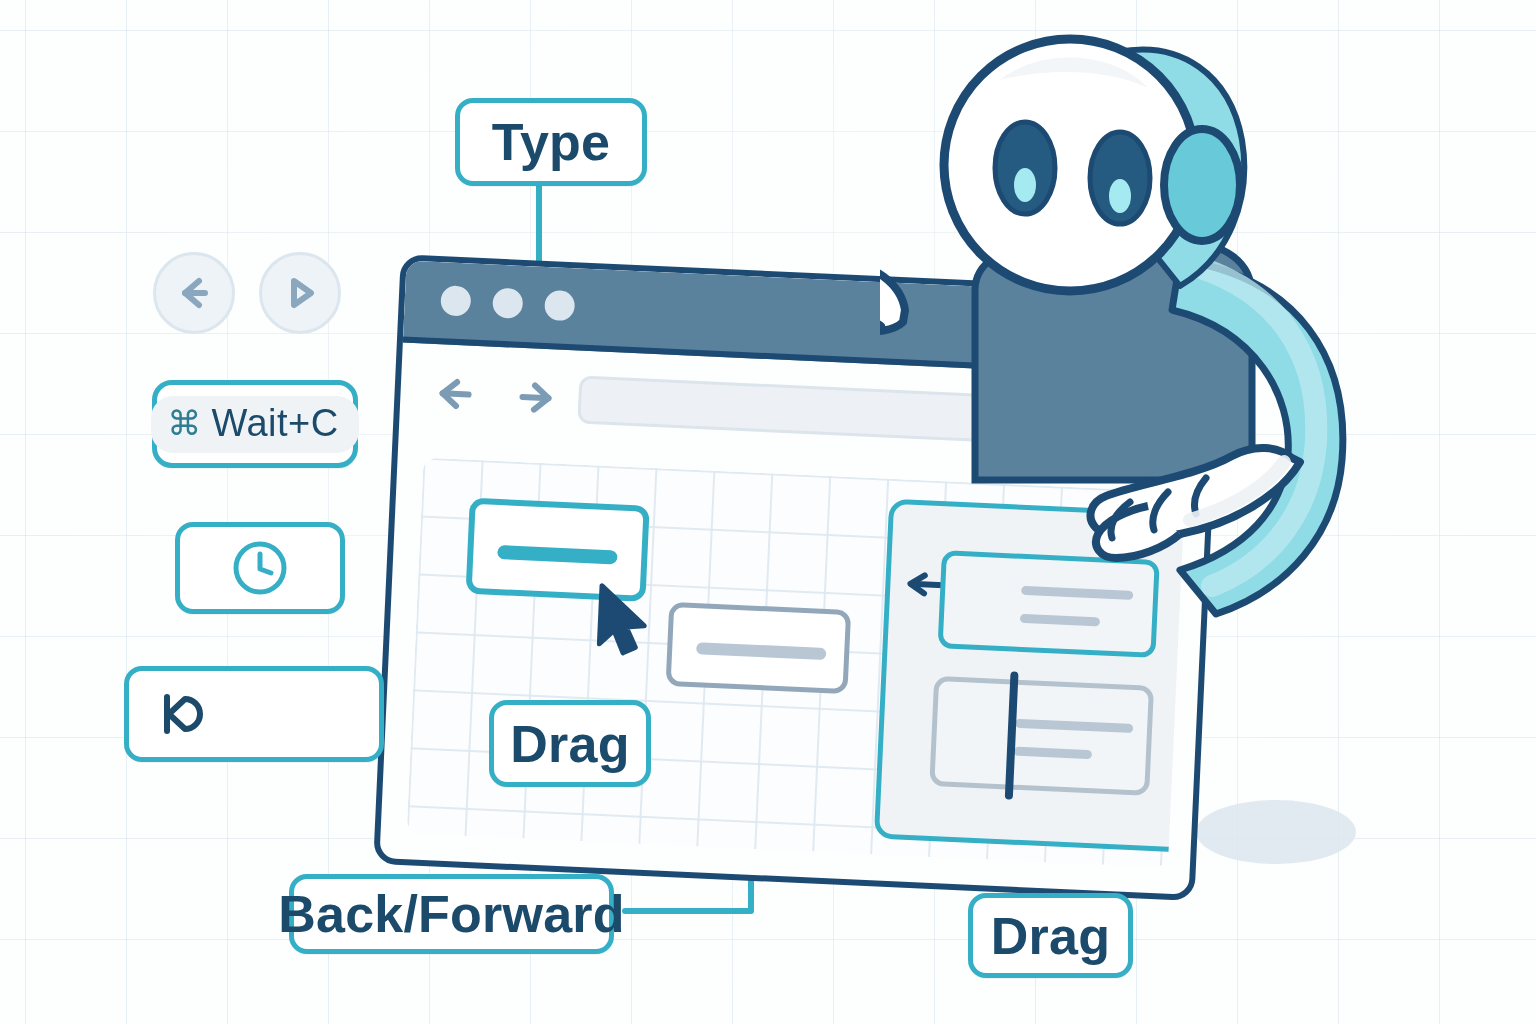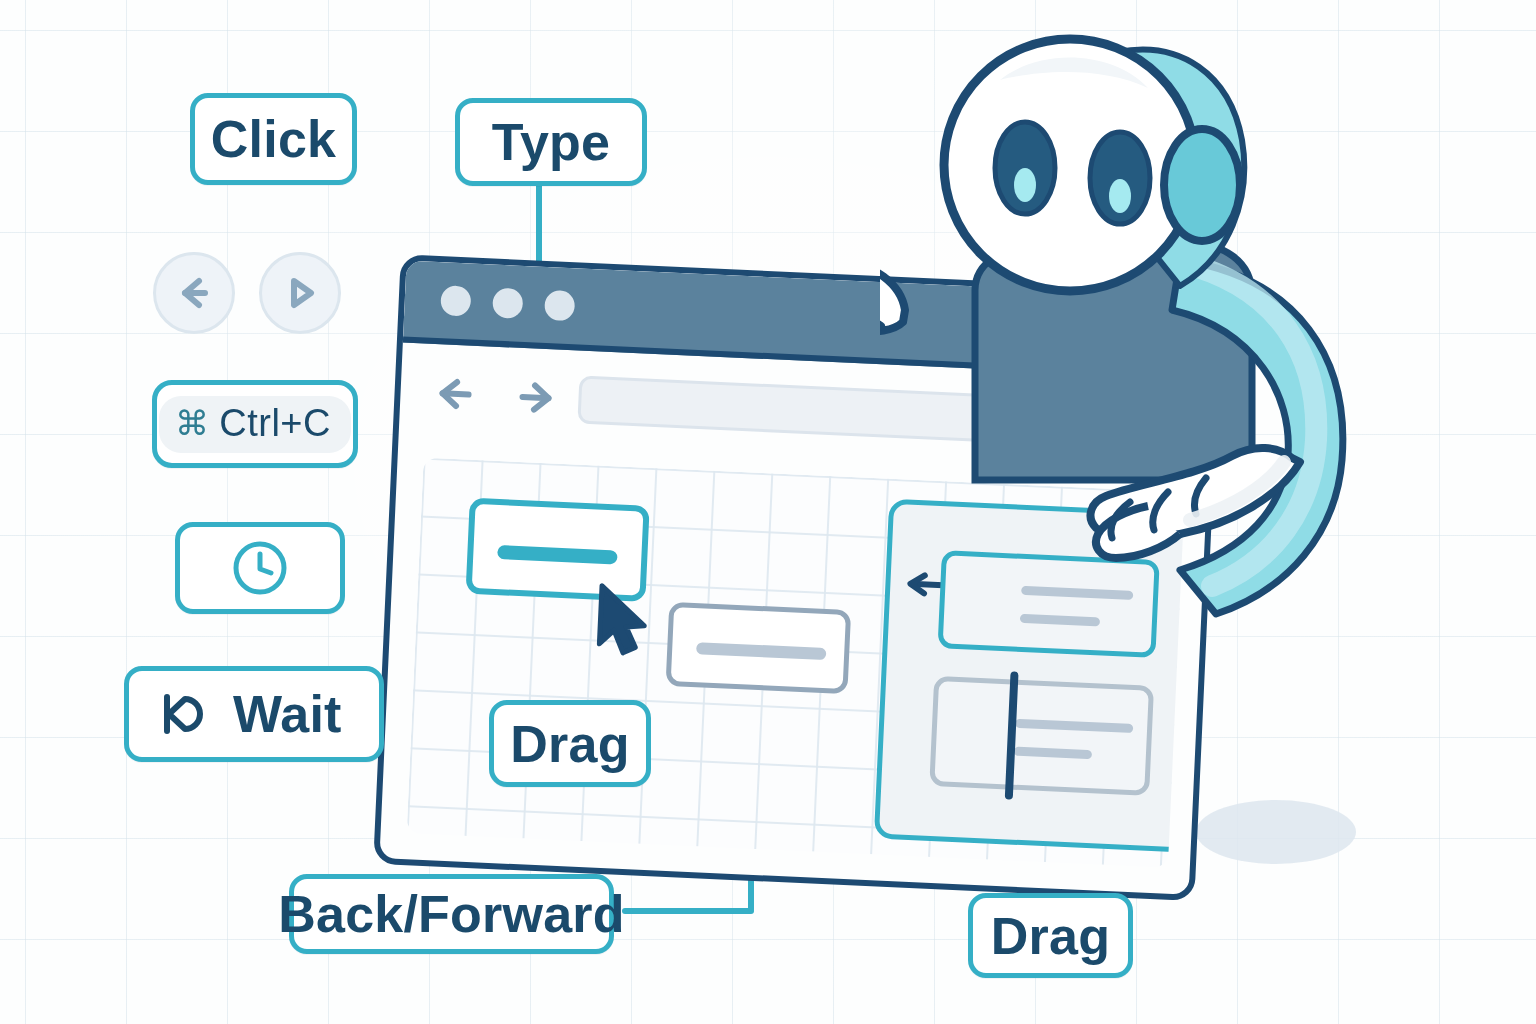--- a/index.html
+++ b/index.html
@@ -159,23 +159,20 @@
 </head>
 <body>
 
 <div id="stage">
 
   <div class="bg-grid"></div>
   <div class="bg-fade"></div>
 
   <div class="shadow-ellipse"></div>
 
-  <div class="pill txt-click" style="left:190px; top:93px; width:167px; height:92px;">
-    <span>Click</span>
-  </div>
 
   <div class="connector" style="left:536px; top:176px; width:6px; height:98px;"></div>
   <div class="pill txt-type" style="left:443px; top:98px; width:192px; height:88px;">
     <span>Type</span>
   </div>
 
   <div class="circle-btn" style="left:153px; top:252px; width:82px; height:82px;">
     <svg width="46" height="40" viewBox="0 0 46 40">
       <path d="M28 8 L14 20 L28 32" fill="none" stroke="#8AA7BE" stroke-width="6" stroke-linecap="round" stroke-linejoin="round"></path>
       <path d="M14 20 L34 20" fill="none" stroke="#8AA7BE" stroke-width="6" stroke-linecap="round"></path>
@@ -183,37 +180,36 @@
   </div>
   <div class="circle-btn" style="left:259px; top:252px; width:82px; height:82px;">
     <svg width="42" height="42" viewBox="0 0 42 42">
       <path d="M15 9 L32 21 L15 33 Z" fill="none" stroke="#8AA7BE" stroke-width="6" stroke-linejoin="round" stroke-linecap="round"></path>
     </svg>
   </div>
 
   <div class="pill wide-r" style="left:152px; top:380px; width:206px; height:88px;">
     <div class="kbd-chip">
       <span class="cmd-glyph">⌘</span>
-      <span class="kbd-text">Ctrl+C</span>
+      <span class="kbd-text">Wait+C</span>
     </div>
   </div>
 
   <div class="pill" style="left:175px; top:522px; width:170px; height:92px;">
     <svg width="62" height="62" viewBox="0 0 62 62">
       <circle cx="31" cy="31" r="24" fill="none" stroke="#35AFC6" stroke-width="5"></circle>
       <path d="M31 17 L31 32 L42 36" fill="none" stroke="#35AFC6" stroke-width="5" stroke-linecap="round" stroke-linejoin="round"></path>
     </svg>
   </div>
 
   <div class="pill" style="left:124px; top:666px; width:260px; height:96px; justify-content:flex-start; padding-left:30px; gap:22px;">
     <svg width="52" height="46" viewBox="0 0 52 46">
       <path d="M8 6 L8 40" fill="none" stroke="#1B4A6B" stroke-width="6" stroke-linecap="round"></path>
       <path d="M10 23 L26 8 A15 15 0 1 1 26 38 Z" fill="none" stroke="#1B4A6B" stroke-width="6" stroke-linejoin="round" stroke-linecap="round"></path>
     </svg>
-    <span class="txt-wait">Wait</span>
   </div>
 
   <div class="connector" style="left:622px; top:908px; width:132px; height:6px;"></div>
   <div class="connector" style="left:748px; top:672px; width:6px; height:240px;"></div>
   <div class="pill txt-bf" style="left:289px; top:874px; width:325px; height:80px;">
     <span>Back/Forward</span>
   </div>
 
   <div class="pill txt-drag" style="left:489px; top:700px; width:162px; height:87px;">
     <span>Drag</span>

